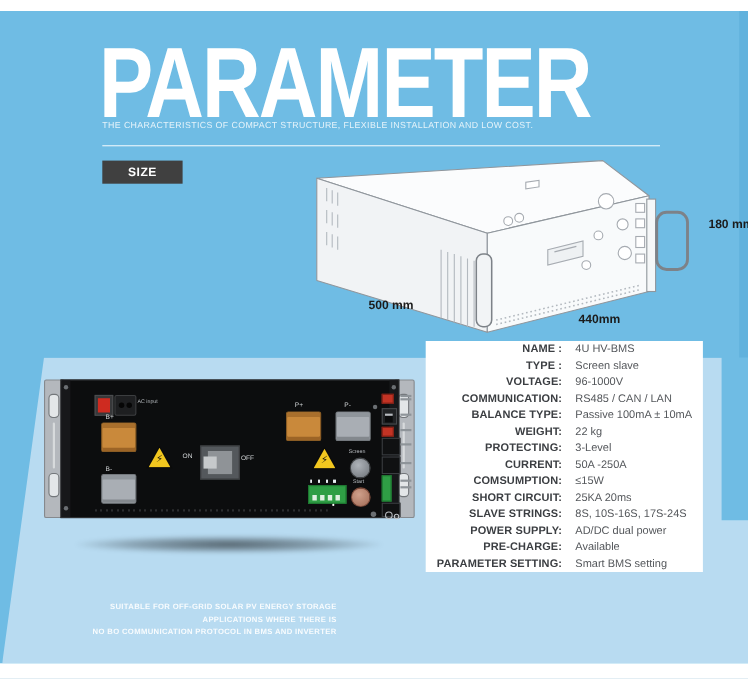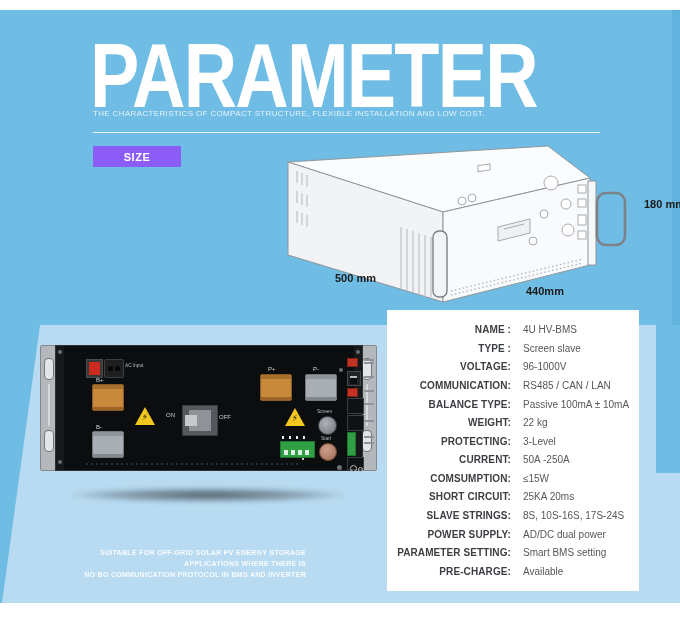--- a/index.html
+++ b/index.html
@@ -11,21 +11,21 @@
   .blue-edge{position:absolute;left:672px;top:10px;width:8px;height:315px;background:#61b2dd;}
   .light-shape{position:absolute;left:0;top:325px;width:680px;height:278px;background:#b8dbf1;
     clip-path:polygon(40px 0,656px 0,656px 148px,680px 148px,680px 278px,2px 278px);}
 
   
   .title{position:absolute;left:90px;top:30px;margin:0;color:#ffffff;font-size:84px;font-weight:800;
     letter-spacing:-2px;white-space:nowrap;transform:scale(0.88,1.08);transform-origin:top left;line-height:1;}
   .subtitle{position:absolute;left:93px;top:109px;color:rgba(255,255,255,0.82);font-size:8px;
     letter-spacing:0.35px;white-space:nowrap;}
   .header-rule{position:absolute;left:93px;top:132px;width:507px;height:1px;background:rgba(255,255,255,0.85);}
-  .size-tag{position:absolute;left:93px;top:146px;width:88px;height:21px;background:#8b5cf6;color:#fff;
+  .size-tag{position:absolute;left:93px;top:146px;width:73px;height:21px;background:#404040;color:#fff;
     font-size:11px;font-weight:bold;display:flex;align-items:center;justify-content:center;letter-spacing:0.5px;}
 
   
   .sketch{position:absolute;left:283px;top:143px;width:365px;height:175px;}
   .dim{position:absolute;color:#1b1b1b;font-size:11px;font-weight:bold;white-space:nowrap;}
   .dim-h{left:612px;top:198px;margin-left:32px;} .dim-d{left:323px;top:272px;margin-left:12px;} .dim-w{left:526px;top:285px;}
 
   
   .device{position:absolute;left:40px;top:337px;width:336px;height:150px;}
   .ear{position:absolute;width:17px;height:124px;top:8px;background:#b4b8bd;border:1px solid #85898e;border-radius:2px;}
@@ -69,21 +69,21 @@
   .p-lan i{position:absolute;left:2px;top:4px;width:7px;height:6px;background:#0b0c0d;border-top:2px solid #b7bbc0;display:block;}
   .p-blk{width:15px;height:14px;background:#101112;border:1px solid #3a3d40;}
   .p-grn{width:7px;height:22px;background:#2f9e45;border:1px solid #1d7630;}
   .p-lbl{position:absolute;left:308px;width:10px;height:2px;background:#8e9499;}
   .logo-ce{position:absolute;left:294px;top:119px;width:5px;height:5px;border:1px solid #b9bdc1;border-radius:50%;}
   .logo-ce:after{content:"";position:absolute;left:7px;top:1px;width:3px;height:3px;border:1px solid #b9bdc1;border-radius:50%;}
   .shadow{position:absolute;left:68px;top:487px;width:280px;height:16px;border-radius:50%;
     background:radial-gradient(ellipse at center,rgba(0,0,0,0.55) 0%,rgba(0,0,0,0.25) 45%,rgba(0,0,0,0) 72%);filter:blur(2px);}
 
   
-  .spec-card{position:absolute;left:387px;top:310px;width:252px;height:281px;background:#ffffff;
+  .spec-card{position:absolute;left:387px;top:310px;width:252px;height:210px;background:#ffffff;
     display:flex;flex-direction:column;justify-content:center;padding:0;box-sizing:border-box;}
   .spec-row{display:flex;align-items:center;height:18.6px;}
   .spec-label{flex:0 0 124px;text-align:right;font-size:10px;font-weight:bold;color:#3b3e42;letter-spacing:0.1px;}
   .spec-value{margin-left:12px;font-size:10px;color:#54575b;white-space:nowrap;}
 
   
   .footnote{position:absolute;left:52px;top:547px;width:254px;text-align:right;
     color:rgba(255,255,255,0.9);font-size:7px;font-weight:bold;letter-spacing:0.3px;line-height:11px;}
 </style>
 </head>
@@ -280,26 +280,26 @@
       </div>
     <div class="spec-row">
         <div class="spec-label">SLAVE STRINGS:</div>
         <div class="spec-value">8S, 10S-16S, 17S-24S</div>
       </div>
     <div class="spec-row">
         <div class="spec-label">POWER SUPPLY:</div>
         <div class="spec-value">AD/DC dual power</div>
       </div>
     <div class="spec-row">
+        <div class="spec-label">PRE-CHARGE:</div>
+        <div class="spec-value">Available</div>
+      </div>
+    <div class="spec-row">
         <div class="spec-label">PARAMETER SETTING:</div>
         <div class="spec-value">Smart BMS setting</div>
-      </div>
-    <div class="spec-row">
-        <div class="spec-label">PRE-CHARGE:</div>
-        <div class="spec-value">Available</div>
       </div>
   </div>
 
   <div class="footnote">
     <div>SUITABLE FOR OFF-GRID SOLAR PV ENERGY STORAGE APPLICATIONS WHERE THERE IS</div>
     <div>NO BO COMMUNICATION PROTOCOL IN BMS AND INVERTER</div>
   </div>
 
 </div>
 

